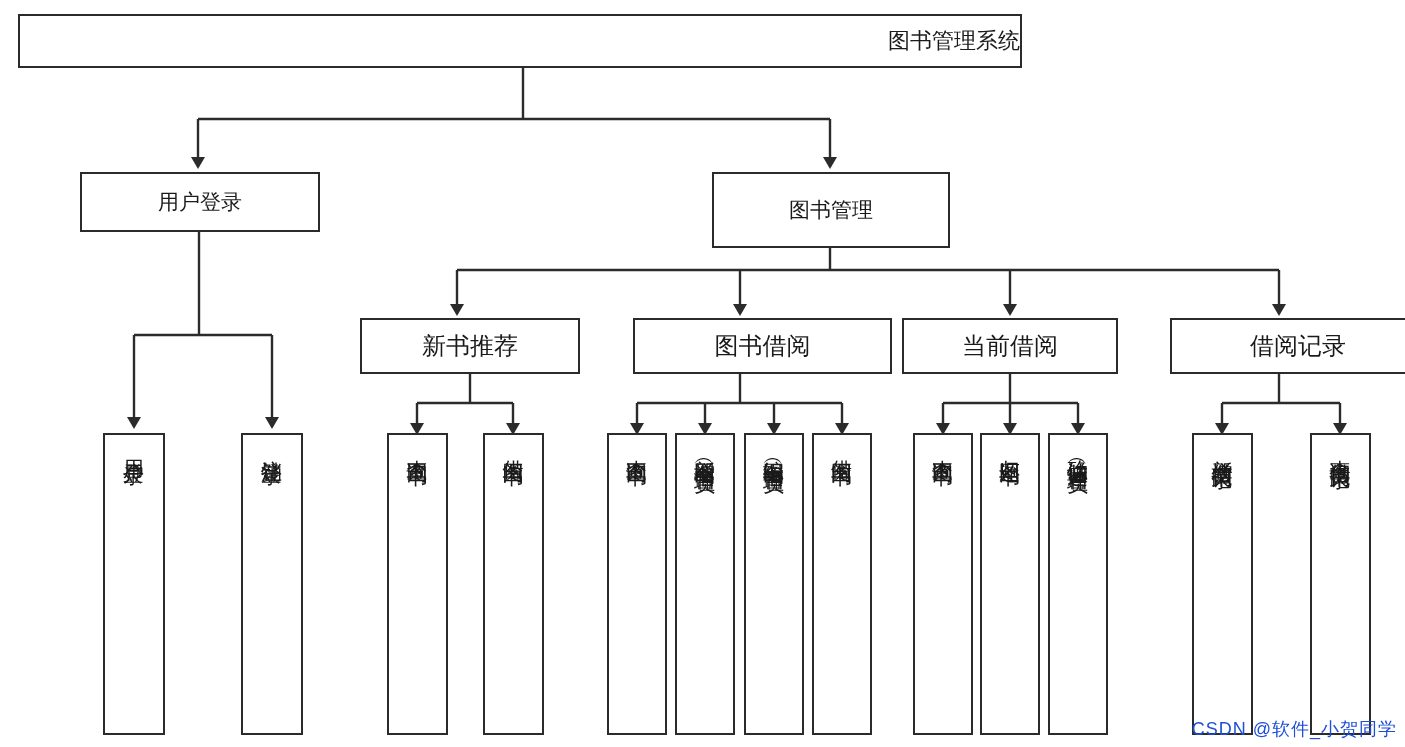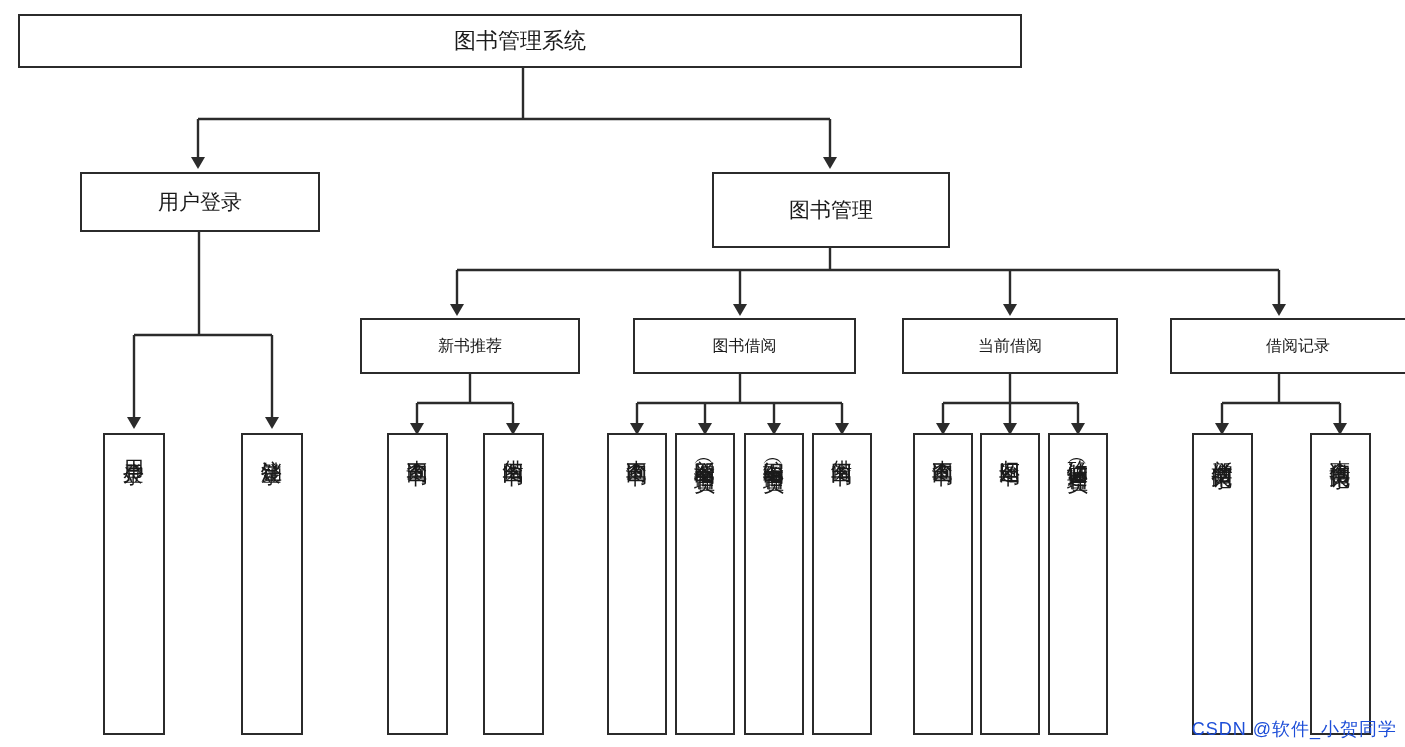--- a/index.html
+++ b/index.html
@@ -25,23 +25,23 @@
     box-sizing:border-box;
     border:2px solid #2b2b2b;
     background:#ffffff;
     display:flex;
     align-items:center;
     justify-content:center;
     text-align:center;
     color:#1a1a1a;
     line-height:1.25;
   }
-  .node.root{ font-size:22px; }
+  .node.root{ font-size:22px;justify-content:flex-end; }
   .node.lvl1{ font-size:21px; }
-  .node.lvl2{ font-size:16px; }
+  .node.lvl2{ font-size:24px; }
   .node.leaf{
     font-size:21px;
     align-items:flex-start;
     justify-content:center;
     padding-top:8px;
   }
   .vtext{
     writing-mode:vertical-rl;
     text-orientation:upright;
     letter-spacing:2px;
@@ -122,21 +122,21 @@
   <div class="node lvl1" style="left:80px; top:172px; width:240px; height:60px;">
     <span>用户登录</span>
   </div>
   <div class="node lvl1" style="left:712px; top:172px; width:238px; height:76px;">
     <span>图书管理</span>
   </div>
 
   <div class="node lvl2" style="left:360px; top:318px; width:220px; height:56px;">
     <span>新书推荐</span>
   </div>
-  <div class="node lvl2" style="left:633px; top:318px; width:223px; height:56px;">
+  <div class="node lvl2" style="left:633px; top:318px; width:259px; height:56px;">
     <span>图书借阅</span>
   </div>
   <div class="node lvl2" style="left:902px; top:318px; width:216px; height:56px;">
     <span>当前借阅</span>
   </div>
   <div class="node lvl2" style="left:1170px; top:318px; width:256px; height:56px;">
     <span>借阅记录</span>
   </div>
 
   <div class="node leaf" style="left:103px; top:433px; width:62px; height:302px;">

